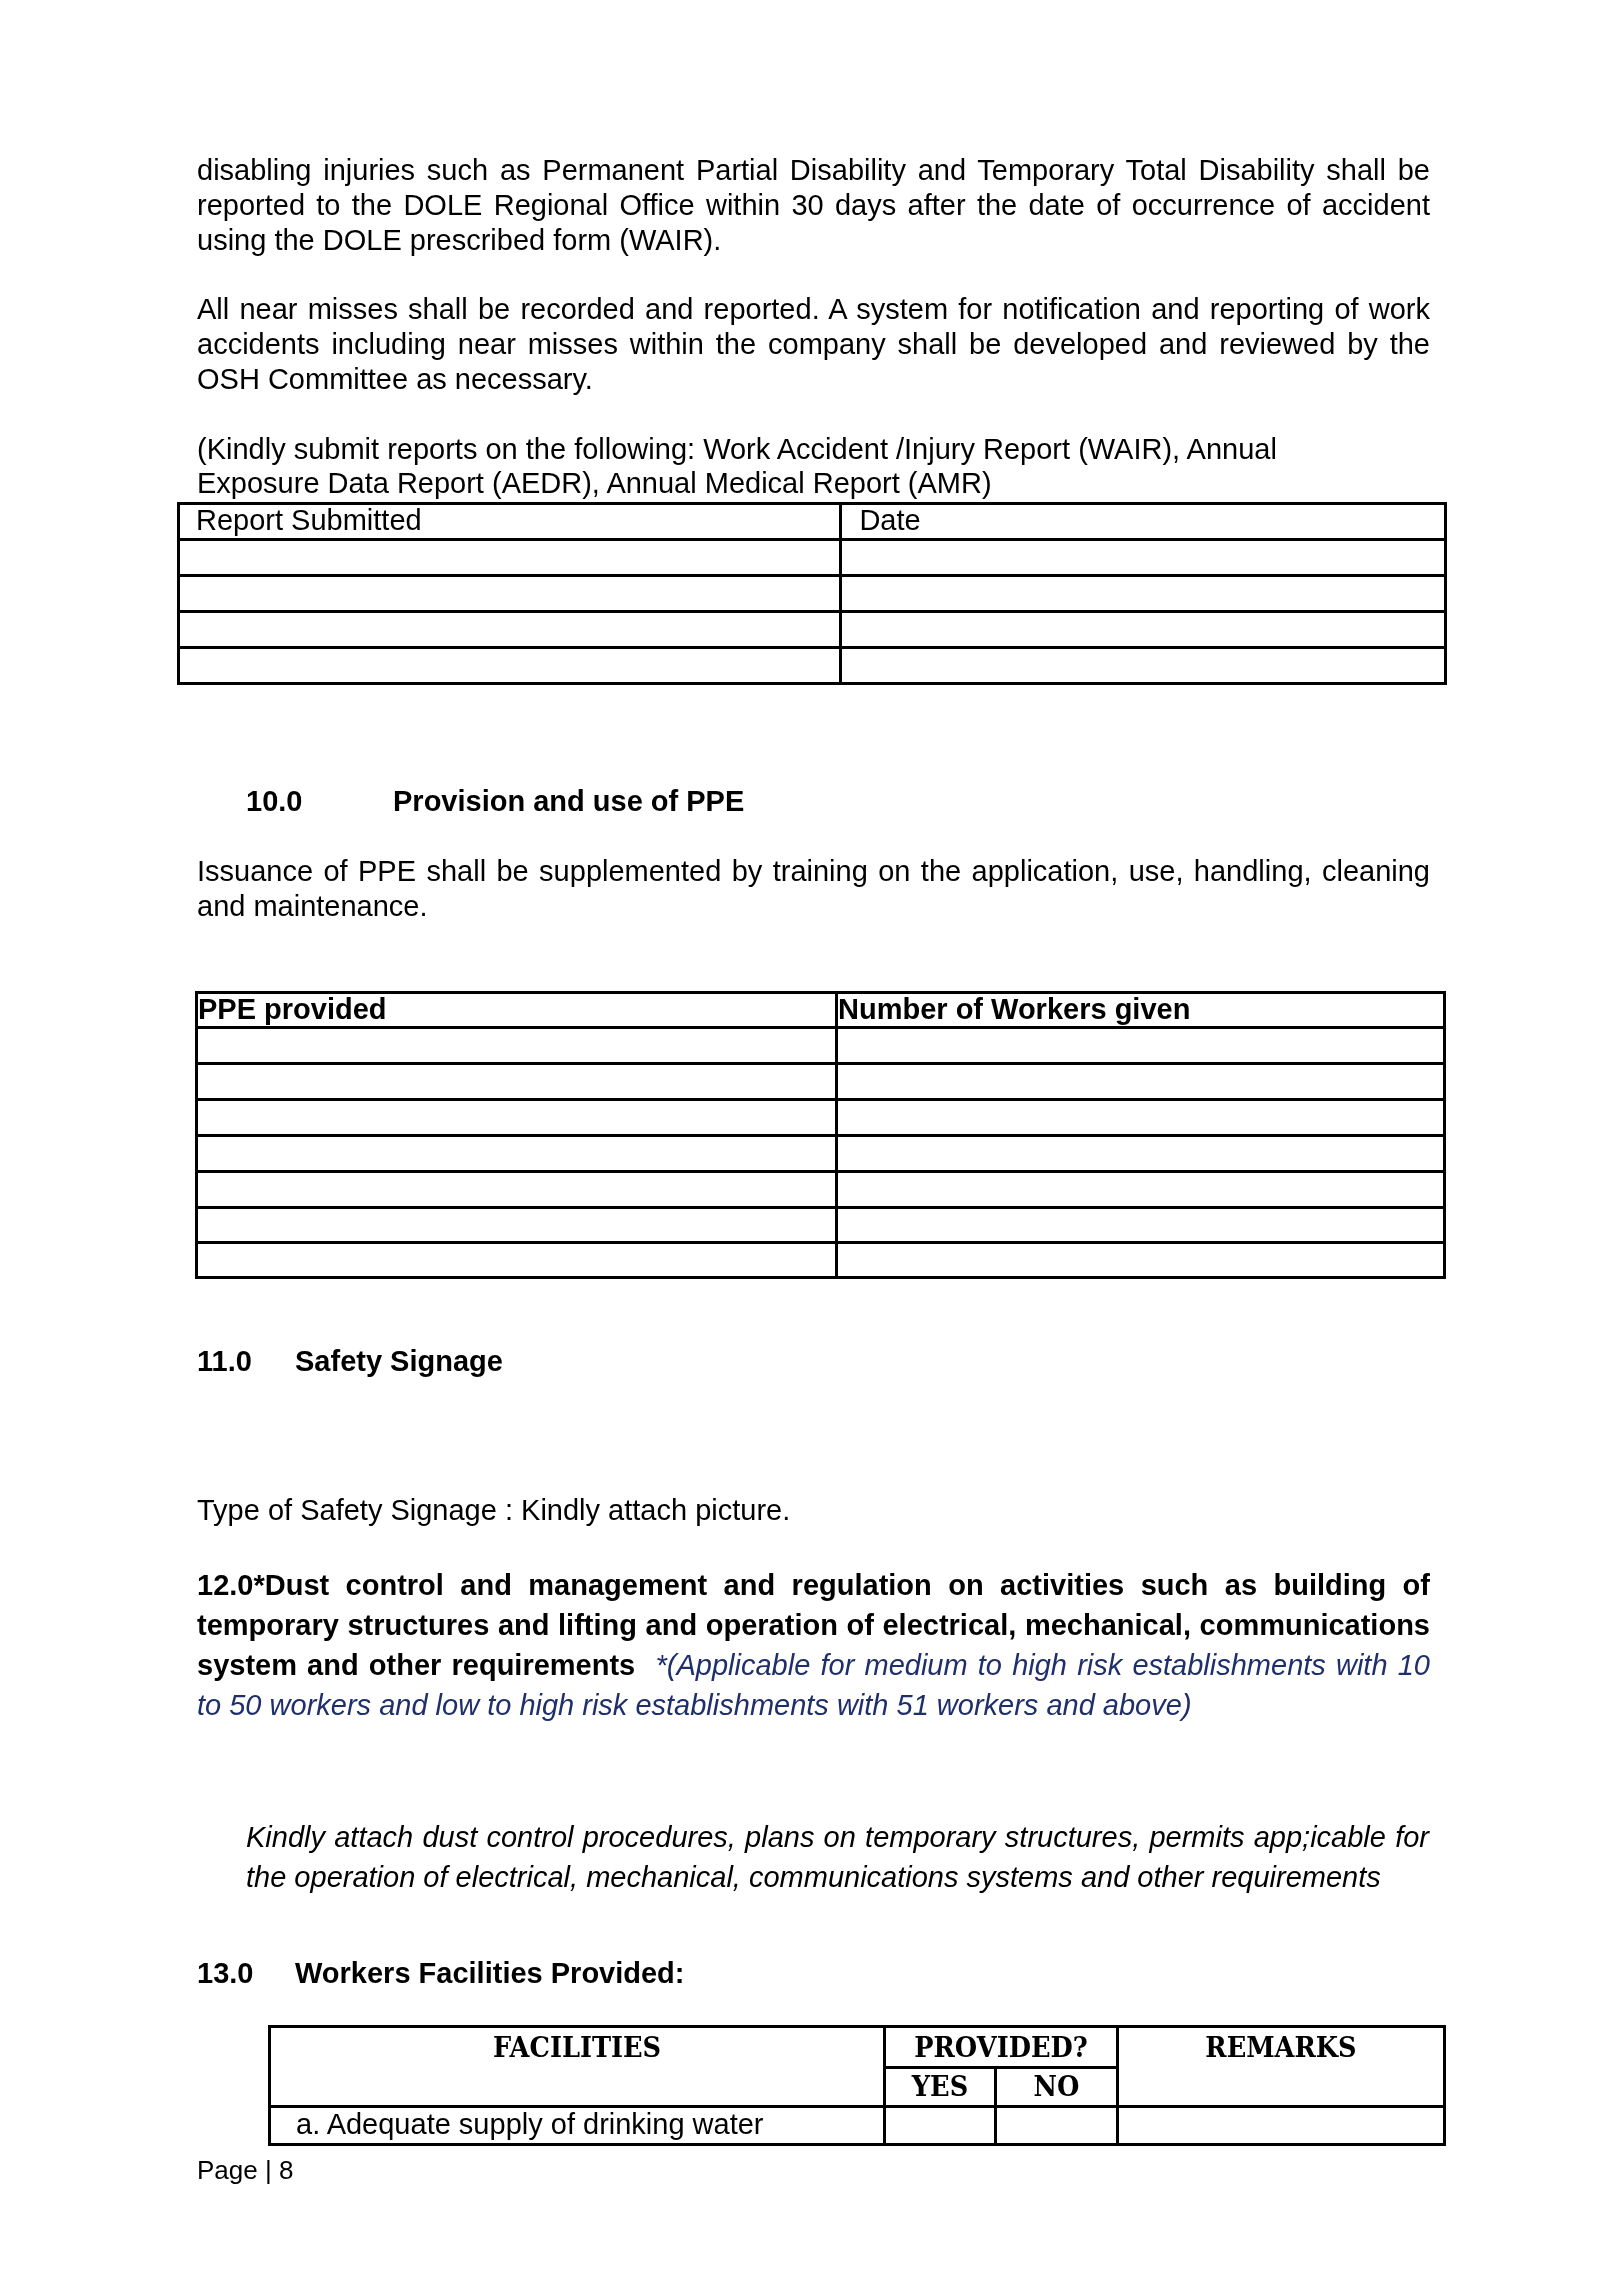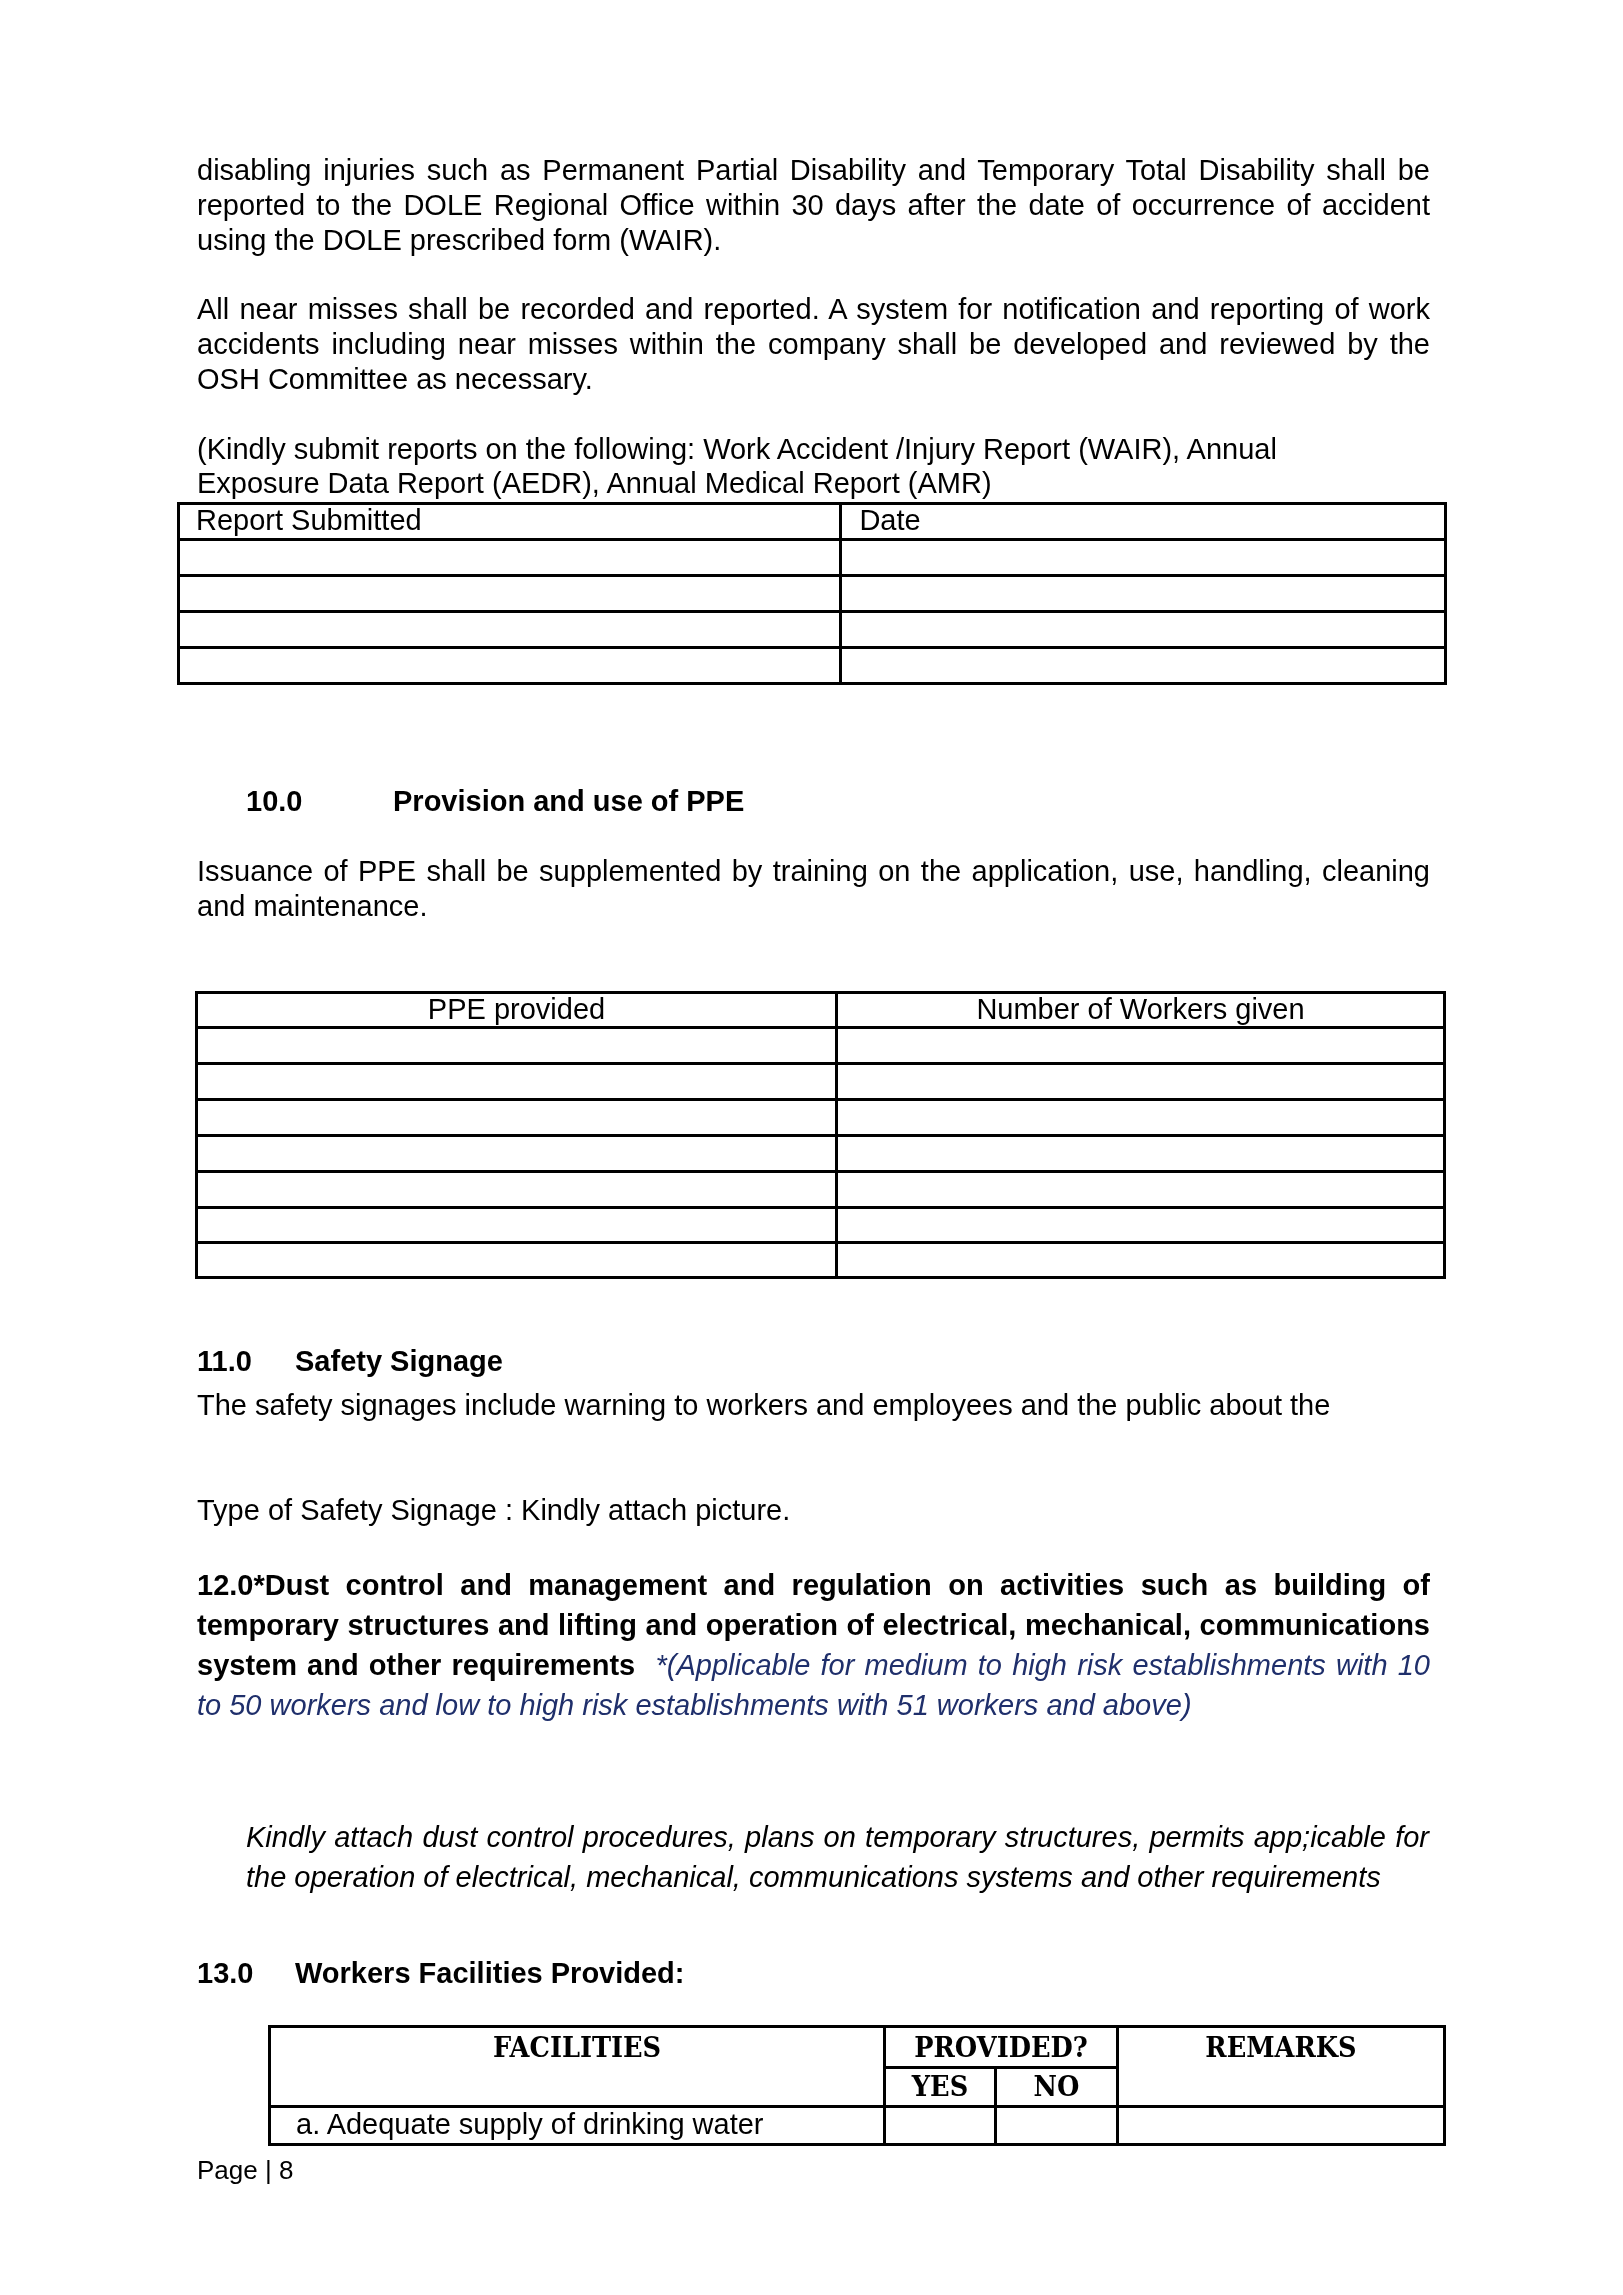--- a/index.html
+++ b/index.html
@@ -10,21 +10,21 @@
   .abs { position: absolute; }
   .para { position: absolute; left: 197px; width: 1233px; line-height: 35px; text-align: justify; margin: 0; }
   .para.left { text-align: left; }
   .bold { font-weight: bold; }
   .blue-italic { color: #1f2f6b; font-style: italic; font-weight: normal; }
   .italic { font-style: italic; margin-top: 14px; }
   table.grid { position: absolute; border-collapse: collapse; table-layout: fixed; }
   table.grid td, table.grid th { border: 3.2px solid #000; padding: 0; font-weight: normal; vertical-align: top; }
   table.grid td.thin-v { border-left-width: 2.4px; }
   .cell-text { padding: 0 0 0 12.7px; line-height: 30px; display: block; }
-  .hdr-center { text-align: center; font-weight: normal; line-height: 30px; }
+  .hdr-center { font-weight: bold; line-height: 30px; }
   .serif-hdr { font-family: "DejaVu Serif", "Liberation Serif", serif; font-weight: bold; font-size: 28.5px; text-align: center; letter-spacing: 0px; transform: scaleX(0.9); display: block; }
   .footer { position: absolute; left: 197px; top: 2154px; font-size: 26px; line-height: 32px; }
 </style>
 </head>
 <body>
 
 <p class="para" style="top:153px;">disabling injuries such as Permanent Partial Disability and Temporary Total Disability shall be reported to the DOLE Regional Office within 30 days after the date of occurrence of accident using the DOLE prescribed form (WAIR).</p>
 
 <p class="para" style="top:292px;">All near misses shall be recorded and reported.  A system for notification and reporting of work accidents including near misses within the company shall be developed and reviewed by the OSH Committee as necessary.</p>
 
@@ -112,21 +112,20 @@
   <tr style="height:35px;">
     <td></td>
     <td class="thin-v"></td>
   </tr>
 </tbody>
   </table>
 
 <div class="abs bold" style="left:197px; top:1344px; line-height:35px;text-align:center;">11.0</div>
 <div class="abs bold" style="left:295px; top:1344px; line-height:35px;">Safety Signage</div>
 <div class="para left" style="top:1386px; line-height:38px;">
-  <div>The safety signages include warning  to workers and employees and the public about the</div>
 </div>
 <div class="para left" style="top:1493px;">Type of Safety Signage : Kindly attach picture.</div>
 
 <p class="para" style="top:1565px; line-height:40px;">
   <span class="bold">12.0*Dust control and management and regulation on activities such as building of temporary structures and lifting and operation of electrical, mechanical, communications system and other requirements</span>&nbsp;&nbsp;<span class="blue-italic">*(Applicable for medium to high risk establishments with 10 to 50 workers and low  to high risk establishments with 51 workers and above)</span>
 </p>
 
 <p class="para italic" style="left:246px; width:1183px; top:1803px; line-height:40px;">Kindly attach dust control procedures, plans on temporary structures, permits app;icable for the operation of electrical, mechanical, communications systems and other requirements</p>
 
 <div class="abs bold" style="left:197px; top:1956px; line-height:35px;">13.0</div>

